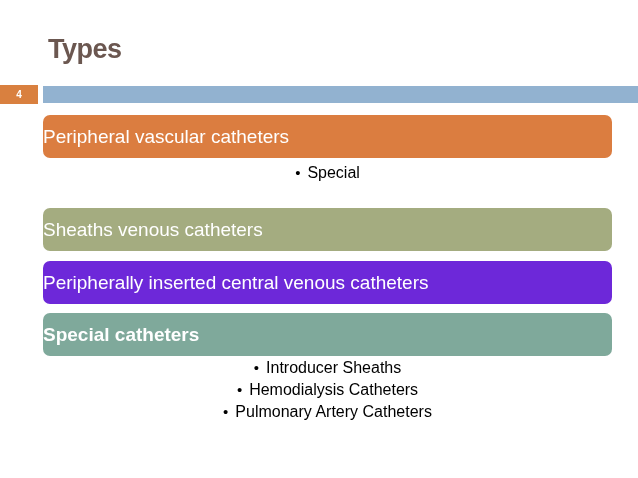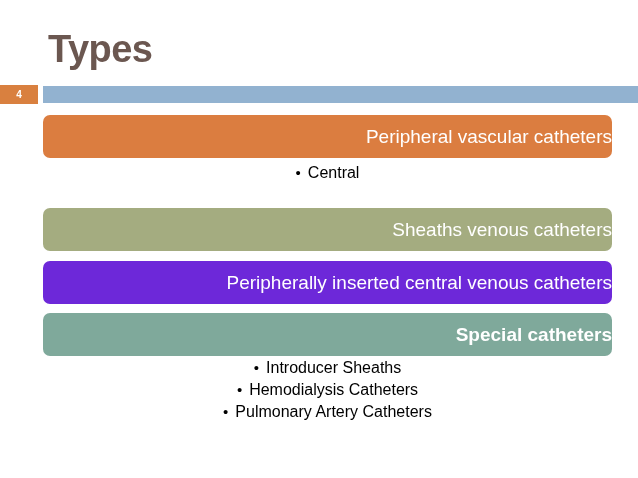--- a/index.html
+++ b/index.html
@@ -16,21 +16,21 @@
     height: 478px;
     background: #ffffff;
     overflow: hidden;
   }
 
   
   #slide-title {
     position: absolute;
     left: 48px;
     top: 27px;
-    font-size: 38px;
+    font-size: 27px;
     font-weight: bold;
     color: #6b5750;
     letter-spacing: -0.5px;
     line-height: 44px;
     white-space: nowrap;
   }
 
   
   #header-rule {
     position: absolute;
@@ -71,21 +71,21 @@
   
   .cat-bar {
     position: absolute;
     left: 43px;
     width: 569px;
     height: 43px;
     border-radius: 7px;
     color: #ffffff;
     font-size: 19px;
     line-height: 43px;
-    text-align: right;
+    text-align: left;
     white-space: nowrap;
     overflow: hidden;
   }
   #cat-bar-0 { top: 115px; background: #db7d40; }
   #cat-bar-1 { top: 208px; background: #a4ac80; }
   #cat-bar-2 { top: 261px; background: #6d28d9; }
   #cat-bar-3 { top: 313px; background: #7fa99b; font-weight: bold; }
 
   
   .bullet-group {
@@ -120,21 +120,21 @@
   <div id="header-rule">
     <div id="slide-number-badge"></div>
     <div id="slide-number-text">4</div>
     <div id="header-bar"></div>
   </div>
 
   <div class="cat-bar" id="cat-bar-0">Peripheral vascular catheters</div>
 
   <div class="bullet-group" id="bullets-peripheral">
     <div class="bullet-line">
-      <span class="bullet-dot">•</span><span>Central</span>
+      <span class="bullet-dot">•</span><span>Special</span>
     </div>
   </div>
 
   <div class="cat-bar" id="cat-bar-1">Sheaths venous catheters</div>
 
   <div class="cat-bar" id="cat-bar-2">Peripherally inserted central venous catheters</div>
 
   <div class="cat-bar" id="cat-bar-3">Special catheters</div>
 
   <div class="bullet-group" id="bullets-special">

